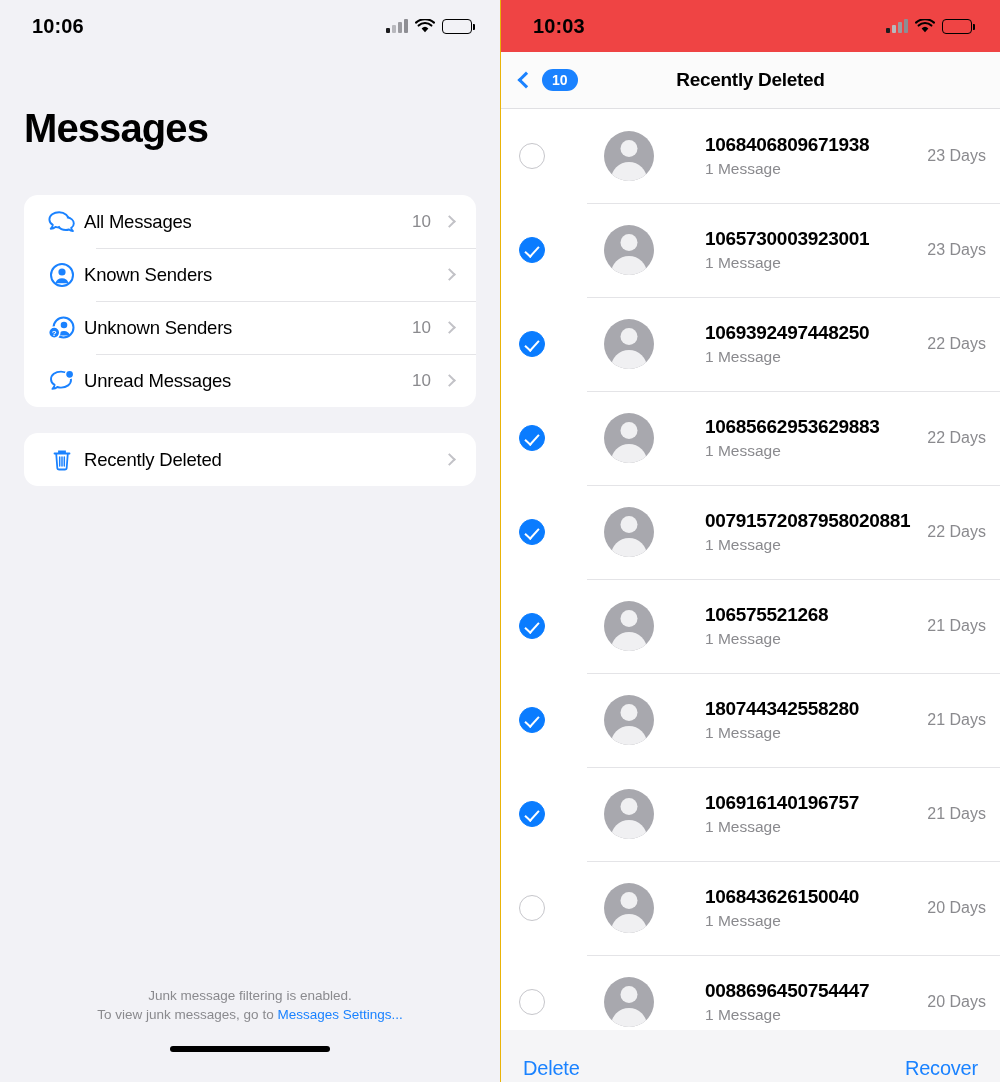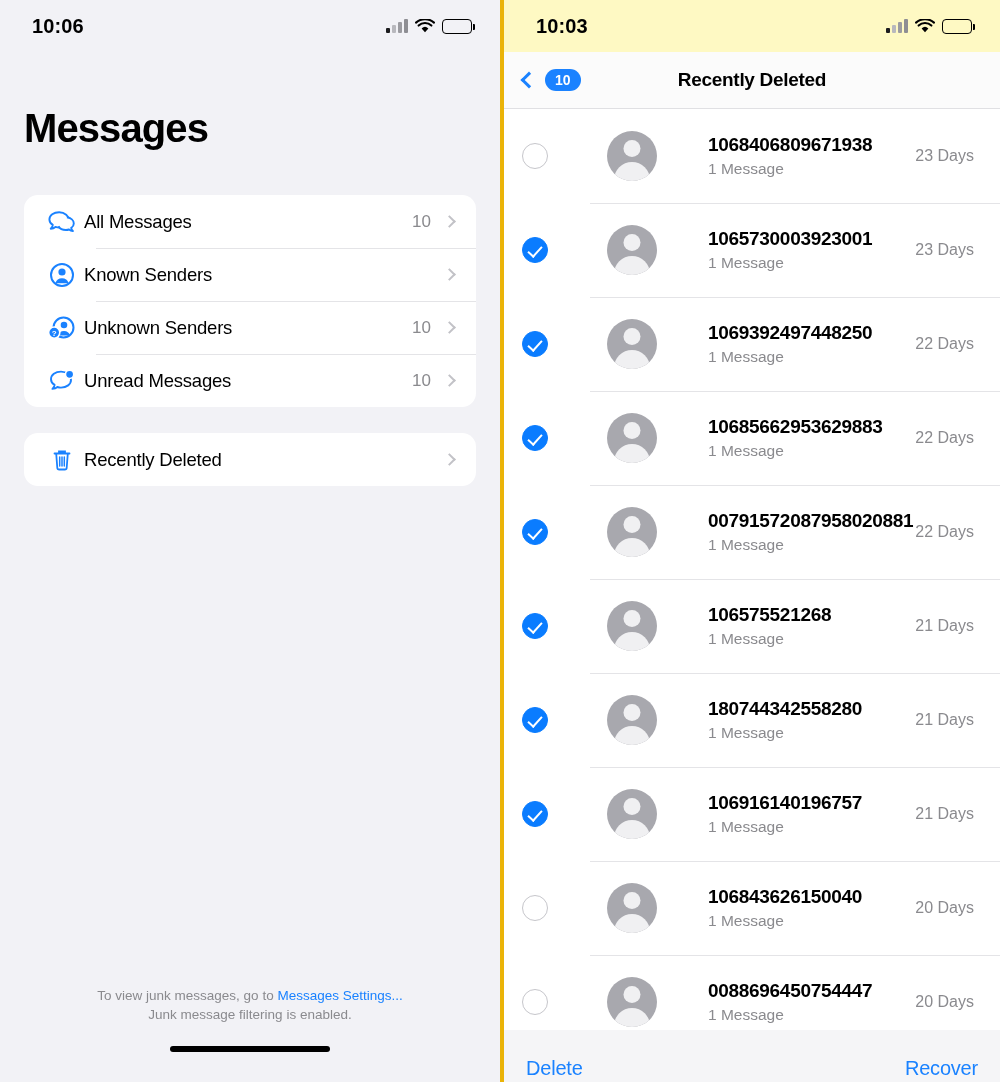--- a/index.html
+++ b/index.html
@@ -11,21 +11,21 @@
   }
   .screens { display: flex; width: 1000px; height: 1082px; }
 
   
   .phone {
     position: relative;
     width: 500px; height: 1082px;
     background: #f2f2f6;
     overflow: hidden;
   }
-  .phone.right { border-left: 4px solid #eab308; background: #fef9c3; }
+  .phone.right { border-left: 1px solid #eab308; background: #ef4444; }
 
   
   .statusbar {
     height: 52px;
     display: flex; align-items: center; justify-content: space-between;
     padding: 0 28px 0 32px;
     position: relative; z-index: 5;
   }
   .status-time {
     font-size: 20px; font-weight: 700; color: #000;
@@ -135,21 +135,21 @@
   .avatar::after {
     content:""; position:absolute; left: 50%; top: 31px; transform: translateX(-50%);
     width: 36px; height: 30px; border-radius: 18px 18px 0 0; background: #f0f0f2;
   }
   .dmeta { flex: 1; margin-left: 18px; min-width: 0; }
   .dtitle {
     font-size: 19px; font-weight: 700; color: #000;
     letter-spacing: -0.3px; white-space: nowrap;
   }
   .dsub { font-size: 15.5px; color: #8a8a8e; margin-top: 4px; }
-  .ddays { font-size: 16px; color: #8a8a8e; padding-right: 26px; white-space: nowrap; }
+  .ddays { font-size: 16px; color: #8a8a8e; padding-right: 14px; white-space: nowrap; }
 
   .toolbar {
     height: 52px; display: flex; align-items: center;
     justify-content: space-between; padding: 0 22px;
     background: #f5f5f7;
   }
   .tbtn { font-size: 20px; color: #1a82ff; letter-spacing: -0.2px; margin-top: 25px; }
 
   .homebar-wrap { height: 52px; background:#f5f5f7; display:flex; align-items:flex-start; justify-content:center; }
   .homebar-wrap.left-pane { background: transparent; }
@@ -247,24 +247,24 @@
             <path d="M9.7 10 v9 M12 10 v9 M14.3 10 v9" stroke="#1a82ff" stroke-width="1.5" stroke-linecap="round"></path>
           </svg>
         </span>
         <span class="lbl">Recently Deleted</span>
         <span class="cnt"></span>
         <span class="chev"></span>
       </div>
     </div>
 
     <div class="footnote">
+      <div>Junk message filtering is enabled.</div>
       <div>
         <span>To view junk messages, go to </span><a href="#">Messages Settings...</a>
       </div>
-      <div>Junk message filtering is enabled.</div>
     </div>
 
     <div class="homebar-wrap left-pane" style="position:absolute;bottom:0;left:0;right:0;">
       <div class="homebar"></div>
     </div>
   </div>
 
   <div class="phone right">
 
     <div class="statusbar">

